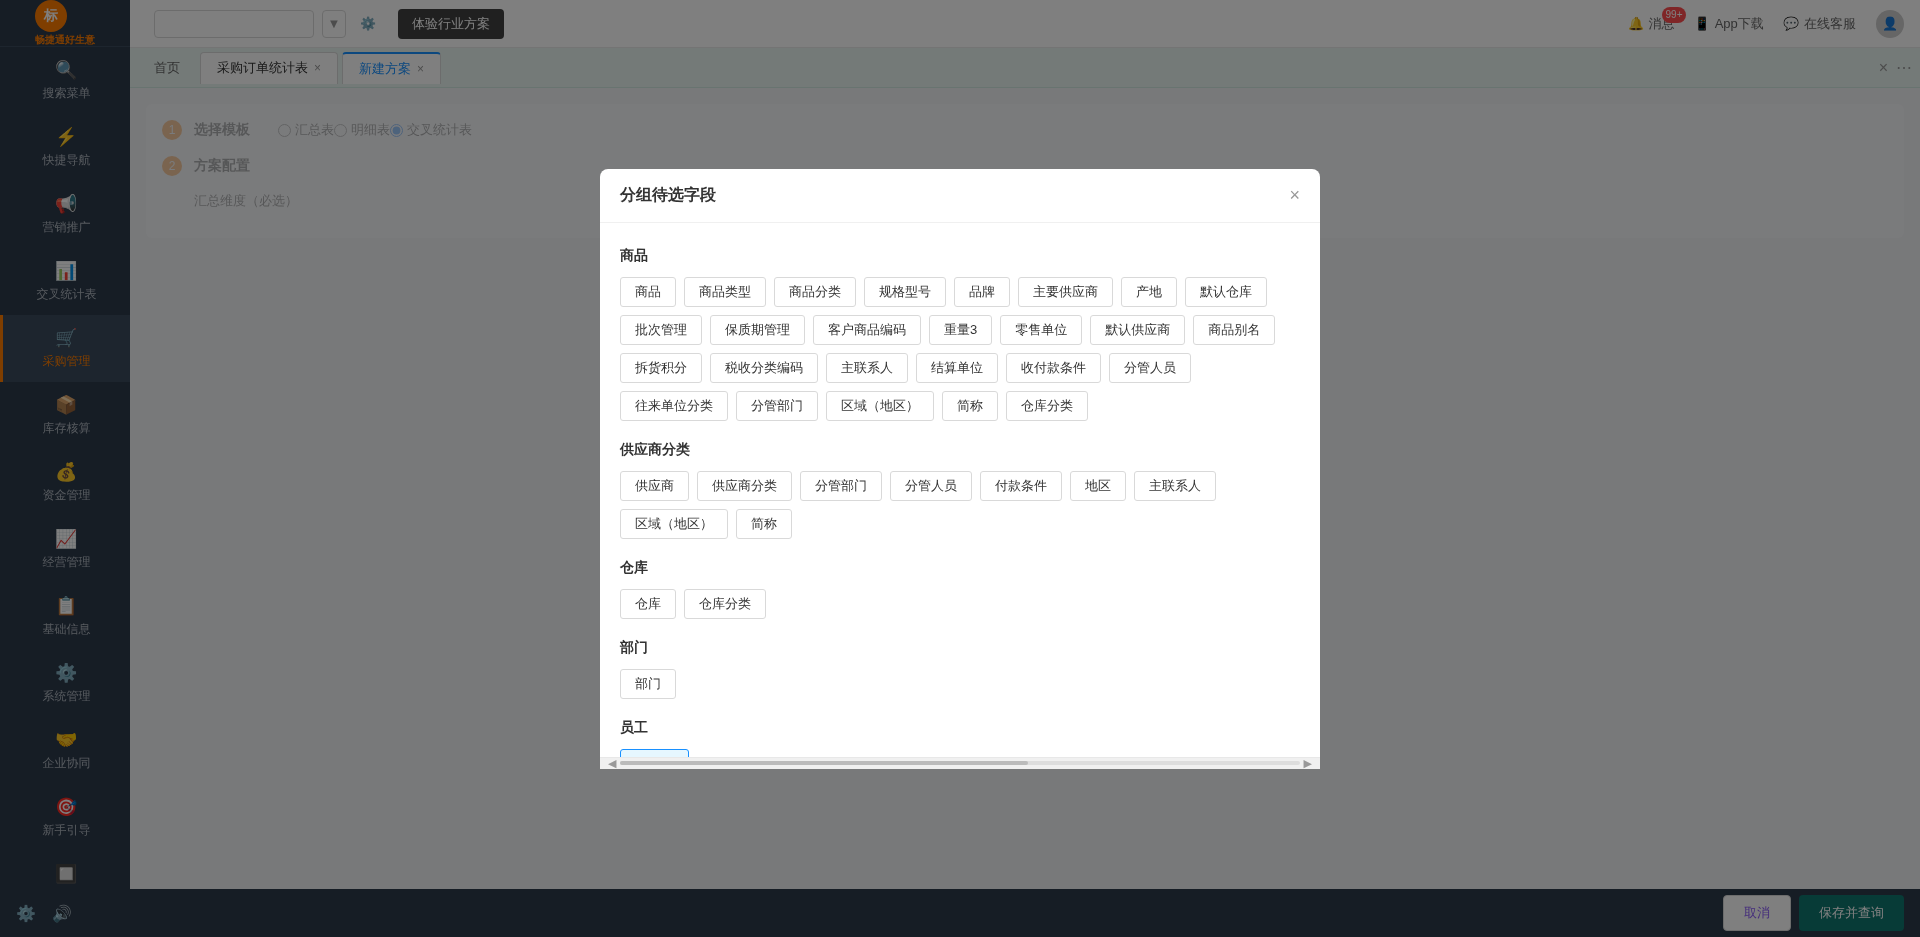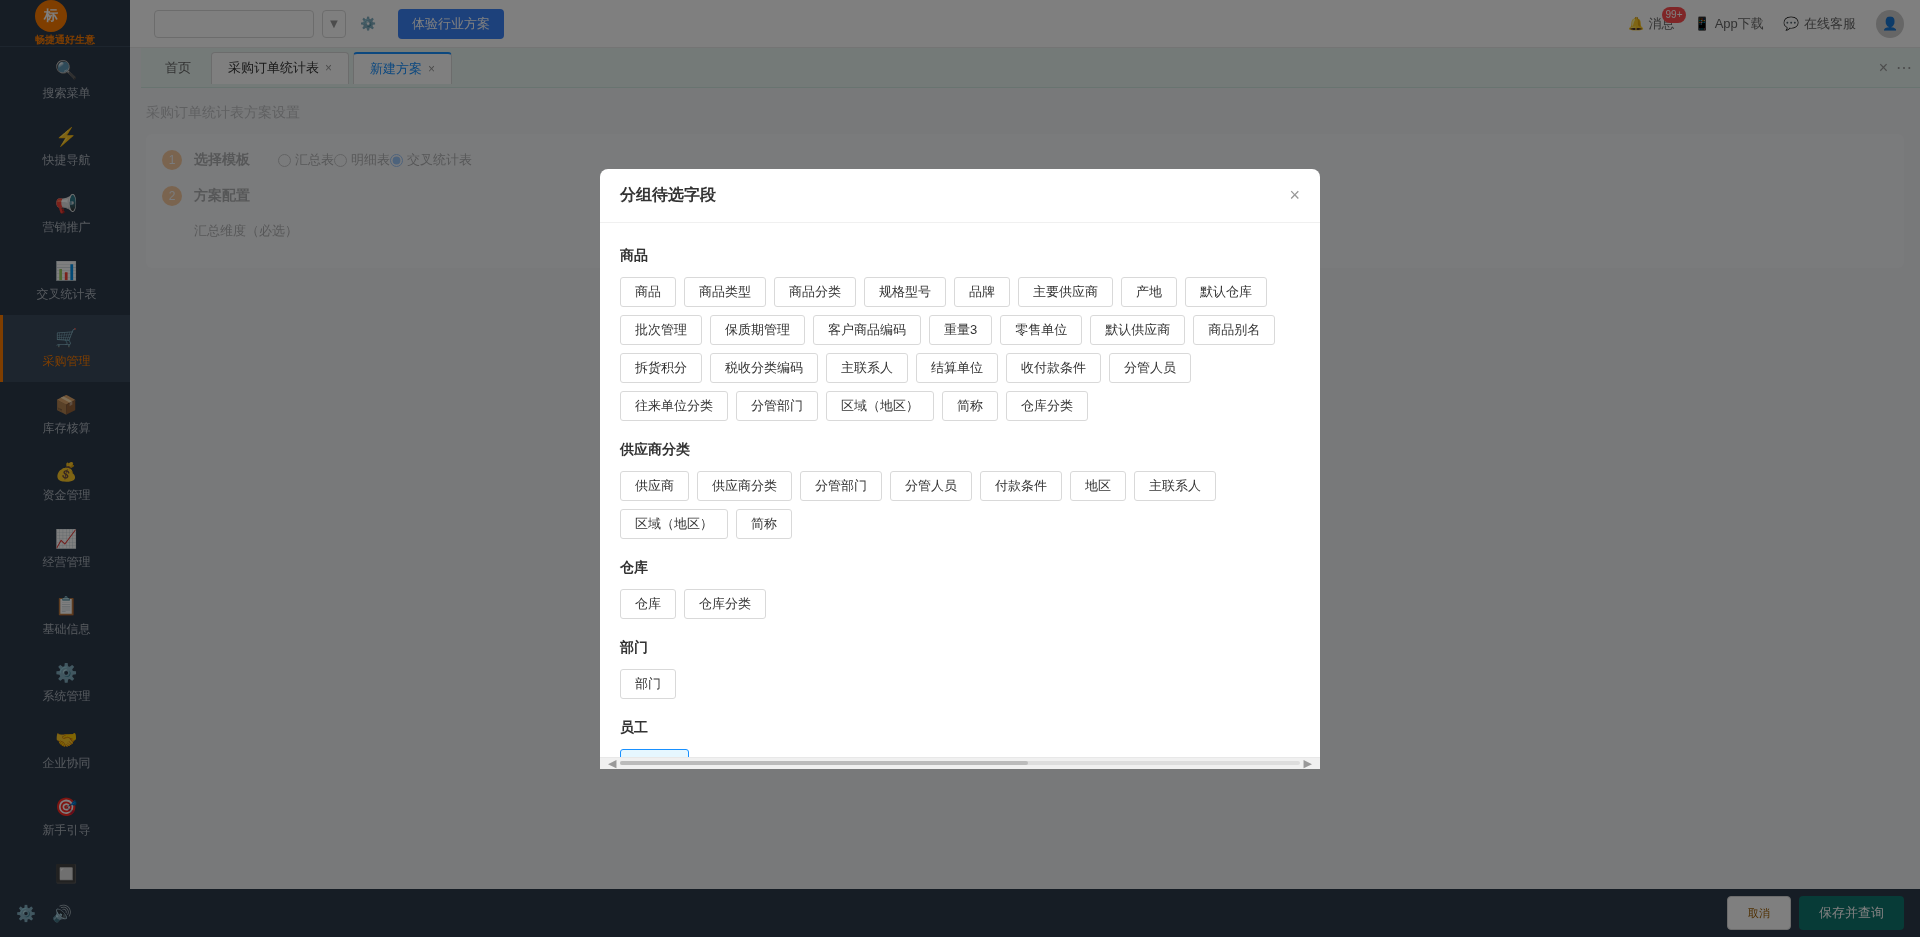--- a/index.html
+++ b/index.html
@@ -35,21 +35,21 @@
     .top-search-arrow {
       width: 24px; height: 28px; border: 1px solid #d9d9d9; border-radius: 4px;
       display: flex; align-items: center; justify-content: center; cursor: pointer;
       color: #999;
     }
     .top-gear {
       width: 28px; height: 28px; display: flex; align-items: center; justify-content: center;
       cursor: pointer; color: #666;
     }
     .experience-btn {
-      background: #3b82f6; color: white; border: none; border-radius: 4px;
+      background: #404040; color: white; border: none; border-radius: 4px;
       padding: 6px 14px; cursor: pointer; font-size: 13px; margin-left: 8px;
     }
     .top-right {
       margin-left: auto; display: flex; align-items: center; gap: 20px;
     }
     .top-right-item {
       display: flex; align-items: center; gap: 4px; color: #666; font-size: 13px; cursor: pointer;
       position: relative;
     }
     .badge {
@@ -64,21 +64,21 @@
     }
 
     
     .tab-bar {
       height: 40px;
       background: #e8f4f0;
       display: flex;
       align-items: center;
       padding: 0 8px;
       position: fixed;
-      top: 48px; left: 141px; right: 0;
+      top: 48px; left: 130px; right: 0;
       z-index: 99;
       border-bottom: 1px solid #d0e8e0;
     }
     .tab-item {
       height: 32px; padding: 0 16px; display: flex; align-items: center; gap: 6px;
       background: #fff; border-radius: 4px 4px 0 0; cursor: pointer;
       font-size: 13px; color: #333; margin-right: 4px; border: 1px solid #d9d9d9; border-bottom: none;
     }
     .tab-item.active { background: #fff; color: #1890ff; border-top: 2px solid #1890ff; }
     .tab-close { color: #999; font-size: 12px; cursor: pointer; }
@@ -133,22 +133,22 @@
 
     
     .bottom-bar {
       position: fixed; bottom: 0; left: 0; right: 0; height: 48px;
       background: #2d3a4b; display: flex; align-items: center; padding: 0 16px;
       z-index: 200;
     }
     .bottom-icon { color: #aaa; cursor: pointer; font-size: 16px; }
     .bottom-right { margin-left: auto; display: flex; gap: 8px; }
     .btn-cancel {
-      background: #fff; color: #a16207; border: 1px solid #d9d9d9;
-      border-radius: 4px; padding: 8px 20px; cursor: pointer; font-size: 11px;
+      background: #fff; color: #8b5cf6; border: 1px solid #d9d9d9;
+      border-radius: 4px; padding: 8px 20px; cursor: pointer; font-size: 13px;
     }
     .btn-save {
       background: #0f766e; color: #fff; border: none;
       border-radius: 4px; padding: 8px 20px; cursor: pointer; font-size: 13px;
     }
 
     
     .modal-overlay {
       position: fixed; top: 0; left: 0; right: 0; bottom: 0;
       background: rgba(0,0,0,0.5); z-index: 300;
@@ -308,21 +308,20 @@
     <span>新建方案</span>
     <span class="tab-close">×</span>
   </div>
   <div style="margin-left:auto;display:flex;gap:8px;align-items:center;">
     <span style="color:#999;cursor:pointer;font-size:16px;">×</span>
     <span style="color:#999;cursor:pointer;font-size:16px;">⋯</span>
   </div>
 </div>
 
 <div class="main-content bg-section">
-  <div class="page-title">采购订单统计表方案设置</div>
   <div class="scheme-config">
     <div class="step-row">
       <div class="step-badge">1</div>
       <span class="step-label">选择模板</span>
       <div class="radio-group">
         <label class="radio-item">
           <input type="radio" name="template" style=""> 汇总表
         </label>
         <label class="radio-item">
           <input type="radio" name="template" style=""> 明细表

